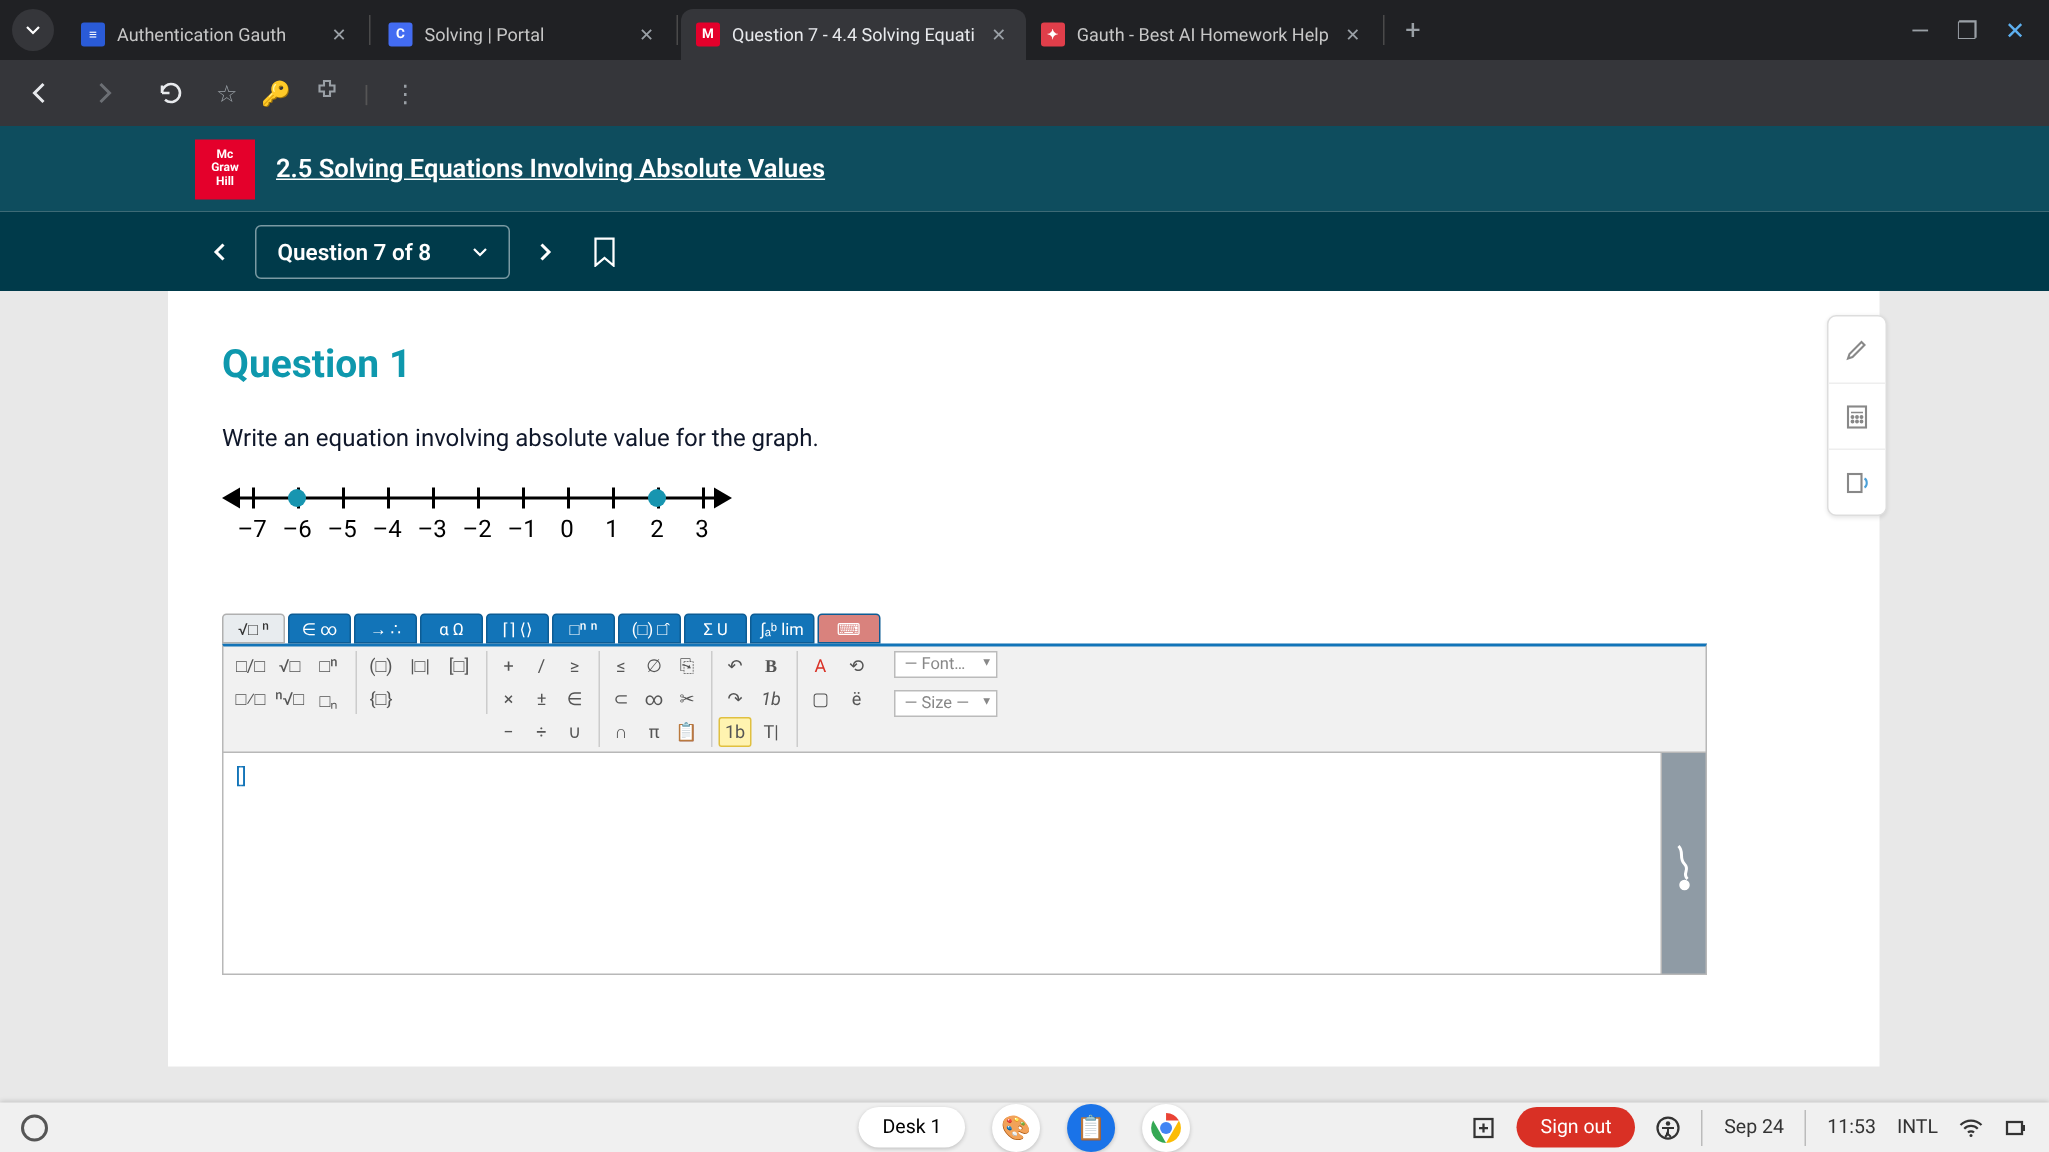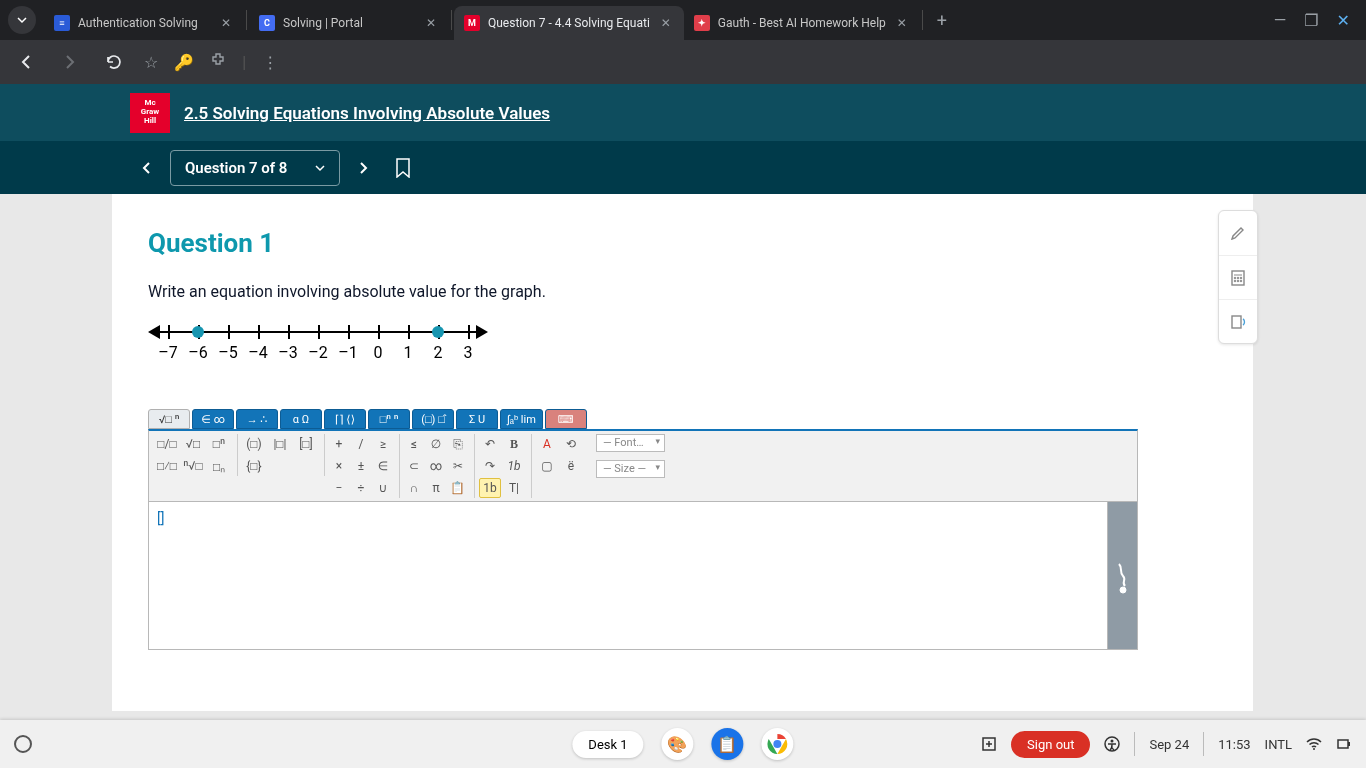--- a/index.html
+++ b/index.html
@@ -73,41 +73,41 @@
 .eq-side { width: 30px; background: #8f9ba5; display: flex; align-items: center; justify-content: center; border: 1px solid #b8b8b8; border-top: none; border-left: none; }
 .eq-side svg { stroke: #fff; }
 
 
 .side-tools { position: absolute; right: 108px; top: 210px; background: #fff; border: 1px solid #ddd; border-radius: 6px; width: 40px; box-shadow: 0 1px 3px rgba(0,0,0,0.1); }
 .side-tool { height: 44px; display: flex; align-items: center; justify-content: center; cursor: pointer; }
 .side-tool svg { stroke: #888; }
 .side-tool + .side-tool { border-top: 1px solid #eee; }
 
 
-.taskbar { position: absolute; bottom: 0; left: 0; right: 0; height: 48px; background: #f0f0f0; box-shadow: 0 -1px 3px rgba(0,0,0,0.15); display: flex; align-items: center; padding: 0 14px; gap: 14px; }
+.taskbar { position: absolute; bottom: 0; left: 0; right: 0; height: 33px; background: #f0f0f0; box-shadow: 0 -1px 3px rgba(0,0,0,0.15); display: flex; align-items: center; padding: 0 14px; gap: 14px; }
 .tb-circle { width: 18px; height: 18px; border: 2px solid #555; border-radius: 50%; }
 .tb-center { position: absolute; left: 50%; transform: translateX(-50%); display: flex; align-items: center; gap: 18px; }
 .tb-pill { background: #fff; border-radius: 16px; padding: 6px 16px; font-size: 13px; box-shadow: 0 1px 3px rgba(0,0,0,0.2); }
 .tb-icon { width: 32px; height: 32px; border-radius: 50%; display: flex; align-items: center; justify-content: center; box-shadow: 0 1px 3px rgba(0,0,0,0.2); }
 .tb-right { margin-left: auto; display: flex; align-items: center; gap: 14px; font-size: 13px; color: #333; }
 .signout { background: #d93025; color: #fff; border-radius: 16px; padding: 6px 16px; font-size: 13px; cursor: pointer; }
 .tb-ic { width: 16px; height: 16px; }
 </style>
 </head>
 <body>
 
 <div class="browser-top">
   <div class="tab-down">
     <svg width="12" height="12" viewBox="0 0 12 12">
         <path d="M2 4l4 4 4-4" stroke="#fff" stroke-width="1.5" fill="none"></path>
       </svg>
   </div>
   <div class="tab">
     <div class="tab-favicon" style="background:#2a5bd7">≡</div>
-    <span class="tab-title">Authentication Solving</span>
+    <span class="tab-title">Authentication Gauth</span>
     <span class="tab-close">✕</span>
   </div>
   <div class="tab-sep"></div>
   <div class="tab">
     <div class="tab-favicon" style="background:#436cf2">C</div>
     <span class="tab-title">Solving | Portal</span>
     <span class="tab-close">✕</span>
   </div>
   <div class="tab-sep"></div>
   <div class="tab active">

